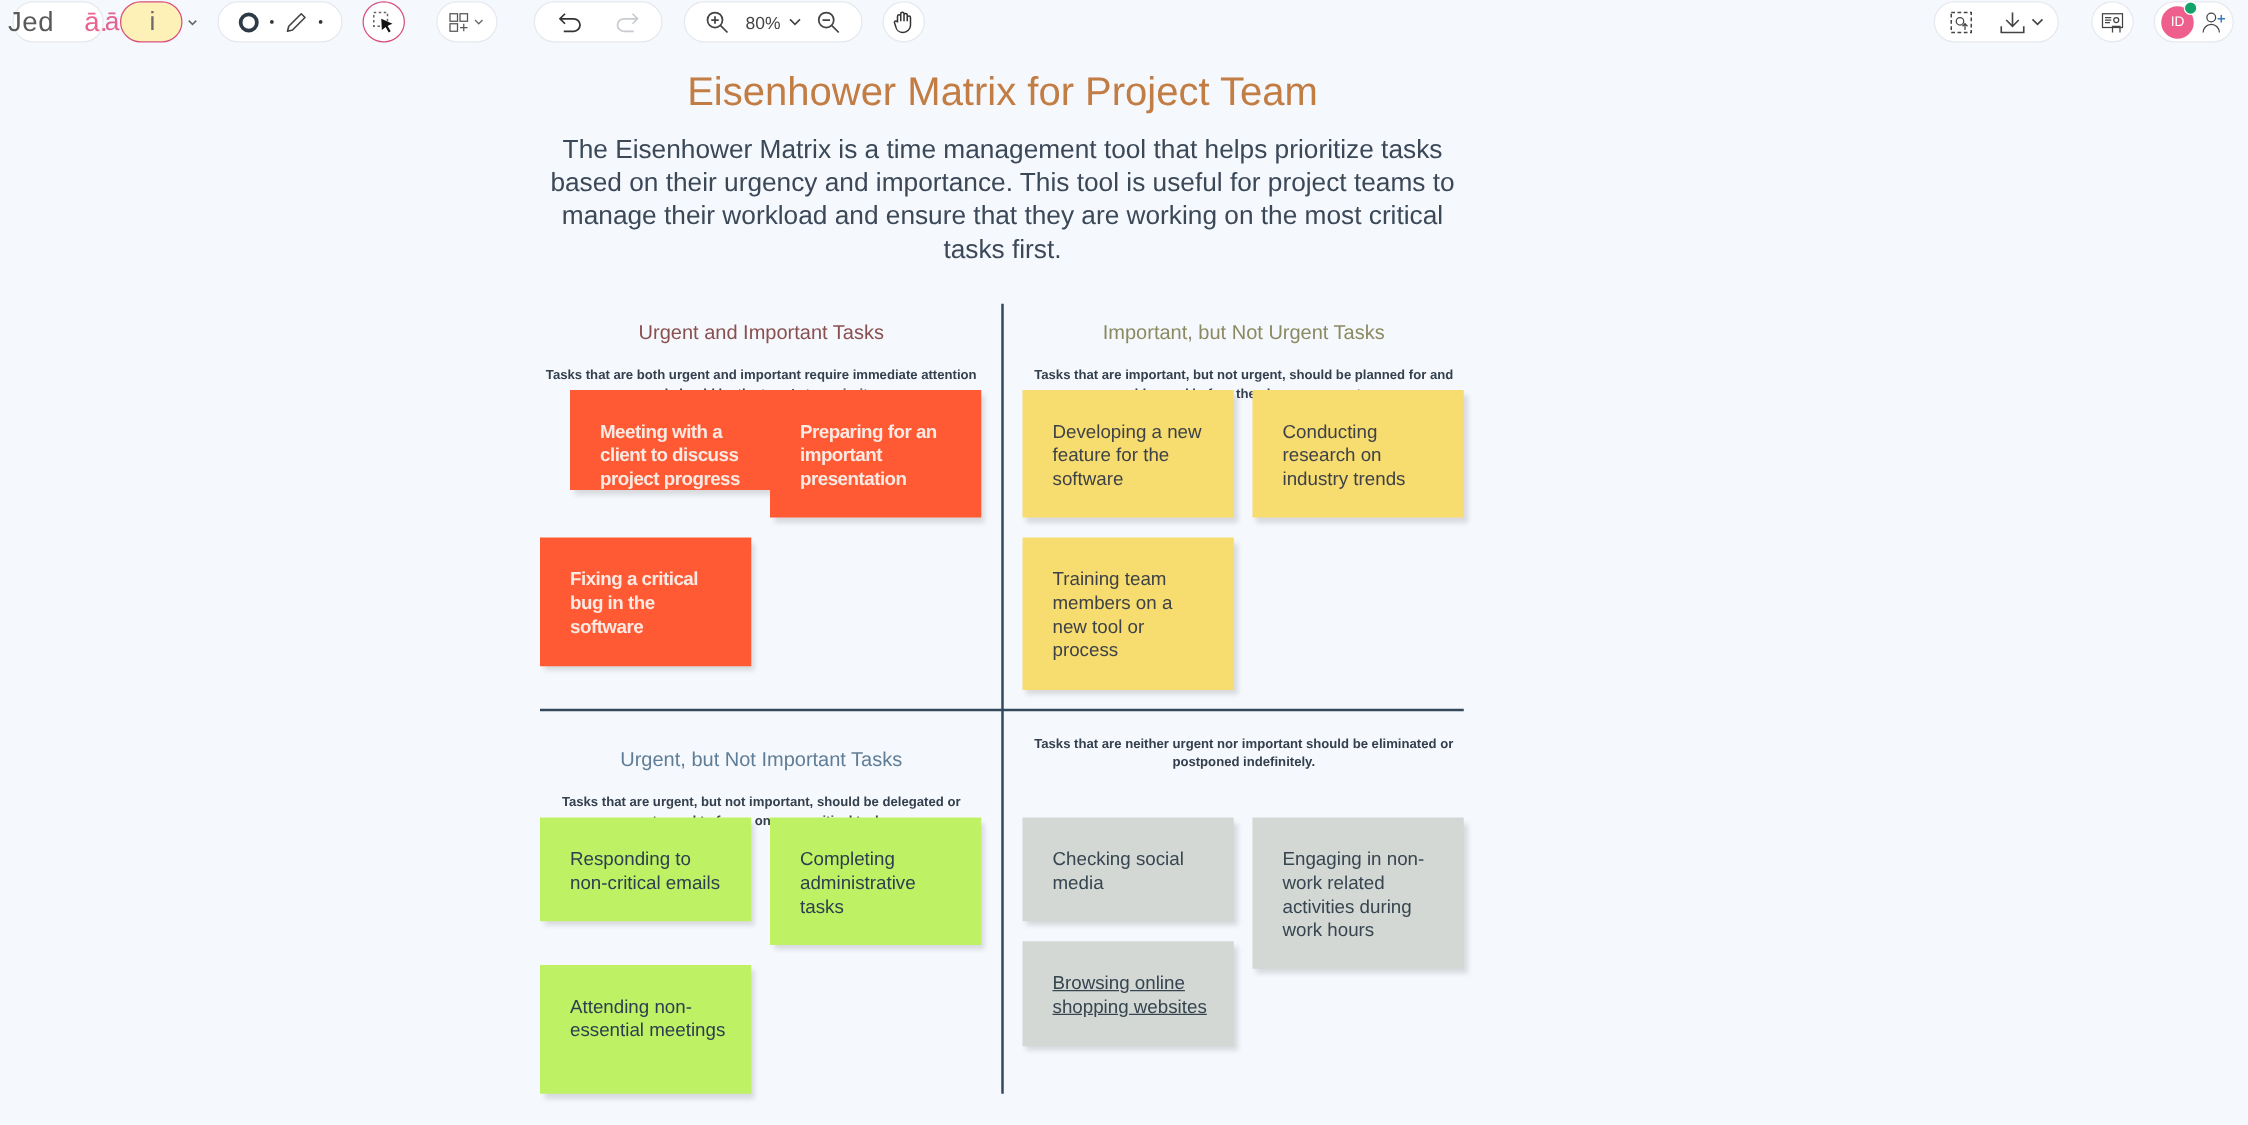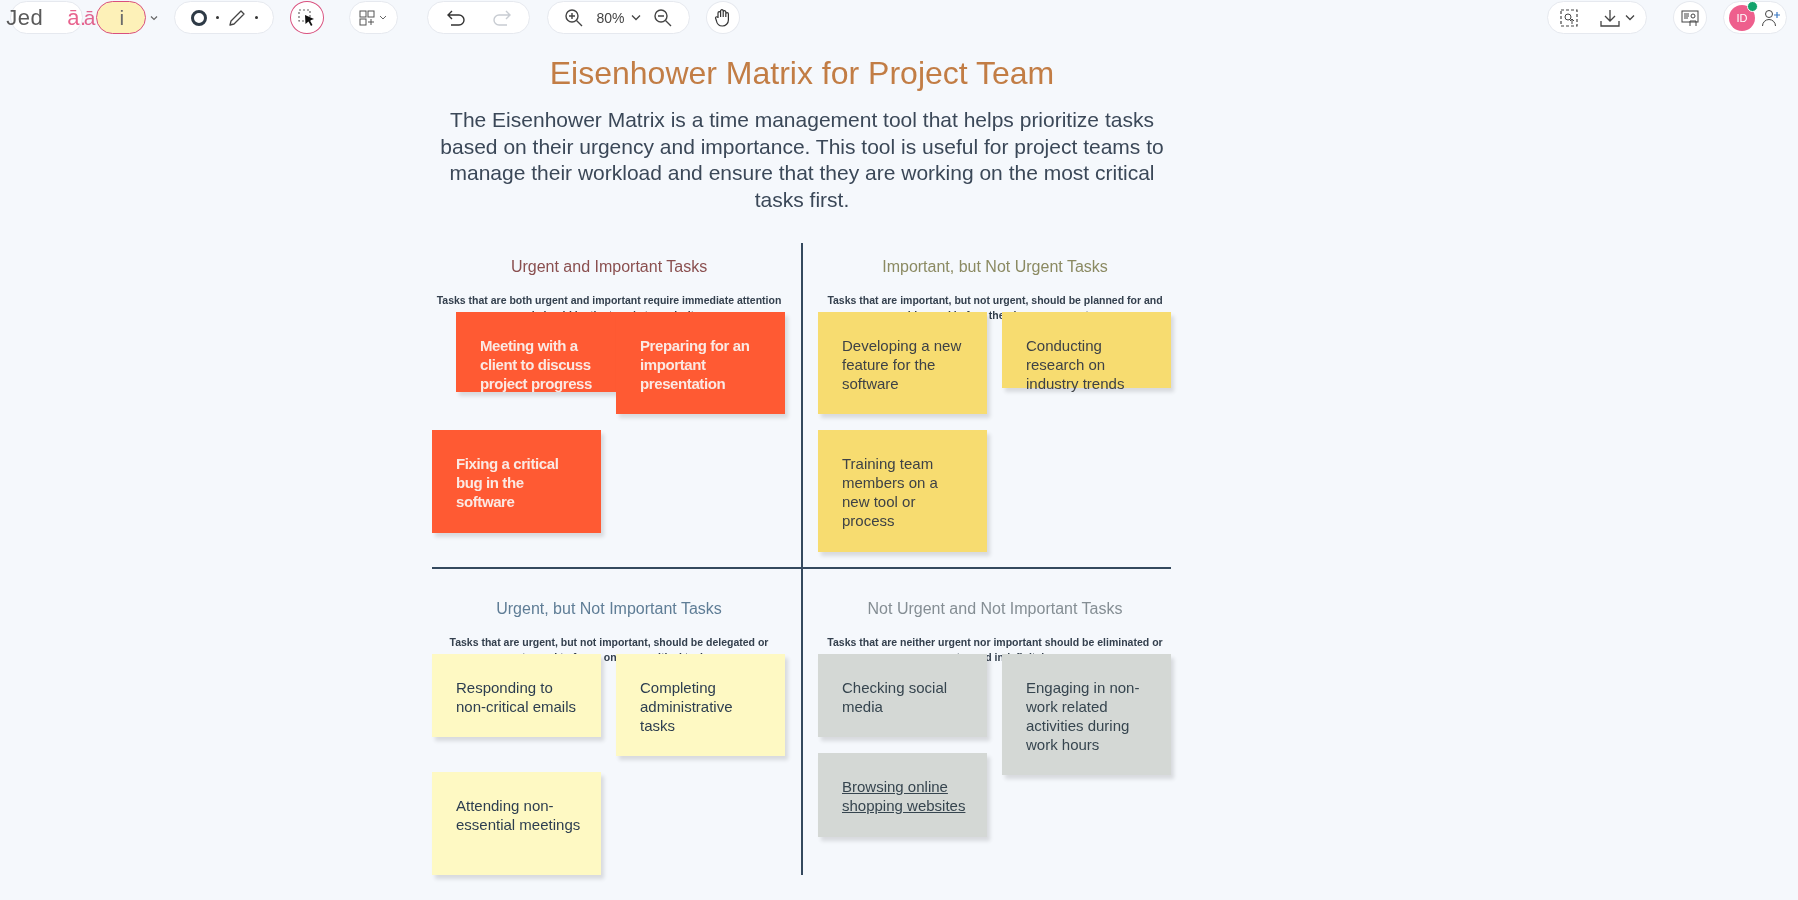--- a/index.html
+++ b/index.html
@@ -57,21 +57,21 @@
   .hline { position: absolute; left: 432px; top: 567px; width: 739px; height: 2px; background: #34495e; }
 
   .note {
     position: absolute; width: 169px; box-sizing: border-box;
     padding: 24px 20px 0 24px;
     font-size: 15px; line-height: 19px;
     box-shadow: 3px 4px 4px rgba(0,0,0,0.12);
   }
   .note.red { background: #ff5a33; color: #fbe9e3; font-weight: bold; letter-spacing: -0.4px; }
   .note.yellow { background: #f7dc70; color: #3e4246; }
-  .note.blue { background: #fef9c3; color: #2d3e50; }
+  .note.blue { background: #bef264; color: #2d3e50; }
   .note.gray { background: #d4d8d5; color: #36454f; }
 </style>
 </head>
 <body>
 
 <div class="pill logo">
   <span>Jed</span>
     <span class="accent">ā.</span>
 </div>
 
@@ -207,33 +207,32 @@
 </div>
 <div class="quad-head" style="left:815px; top:241px;">
   <h2 style="color:#8b8a62;">Important, but Not Urgent Tasks</h2>
   <p>Tasks that are important, but not urgent, should be planned for and addressed before they become urgent.</p>
 </div>
 <div class="quad-head" style="left:429px; top:583px;">
   <h2 style="color:#5f7d96;">Urgent, but Not Important Tasks</h2>
   <p>Tasks that are urgent, but not important, should be delegated or postponed to focus on more critical tasks.</p>
 </div>
 <div class="quad-head" style="left:815px; top:583px;">
-  <h2 style="color:#858e94;">Not Urgent and Not Important Tasks</h2>
   <p>Tasks that are neither urgent nor important should be eliminated or postponed indefinitely.</p>
 </div>
 
 <div class="vline"></div>
 <div class="hline"></div>
 
 <div class="note red" style="left:456px; top:312px; height:80px;">Meeting with a client to discuss project progress</div>
 <div class="note red" style="left:616px; top:312px; height:102px;">Preparing for an important presentation</div>
 <div class="note red" style="left:432px; top:430px; height:103px;">Fixing a critical bug in the software</div>
 
 <div class="note yellow" style="left:818px; top:312px; height:102px;">Developing a new feature for the software</div>
-<div class="note yellow" style="left:1002px; top:312px; height:76px;">Conducting research on industry trends</div>
+<div class="note yellow" style="left:1002px; top:312px; height:102px;">Conducting research on industry trends</div>
 <div class="note yellow" style="left:818px; top:430px; height:122px;">Training team members on a new tool or process</div>
 
 <div class="note blue" style="left:432px; top:654px; height:83px;">Responding to non-critical emails</div>
 <div class="note blue" style="left:616px; top:654px; height:102px;">Completing administrative tasks</div>
 <div class="note blue" style="left:432px; top:772px; height:103px;">Attending non-essential meetings</div>
 
 <div class="note gray" style="left:818px; top:654px; height:83px;">Checking social media</div>
 <div class="note gray" style="left:1002px; top:654px; height:121px;">Engaging in non-work related activities during work hours</div>
 <div class="note gray" style="left:818px; top:753px; height:84px;text-decoration:underline;">Browsing online shopping websites</div>
 

